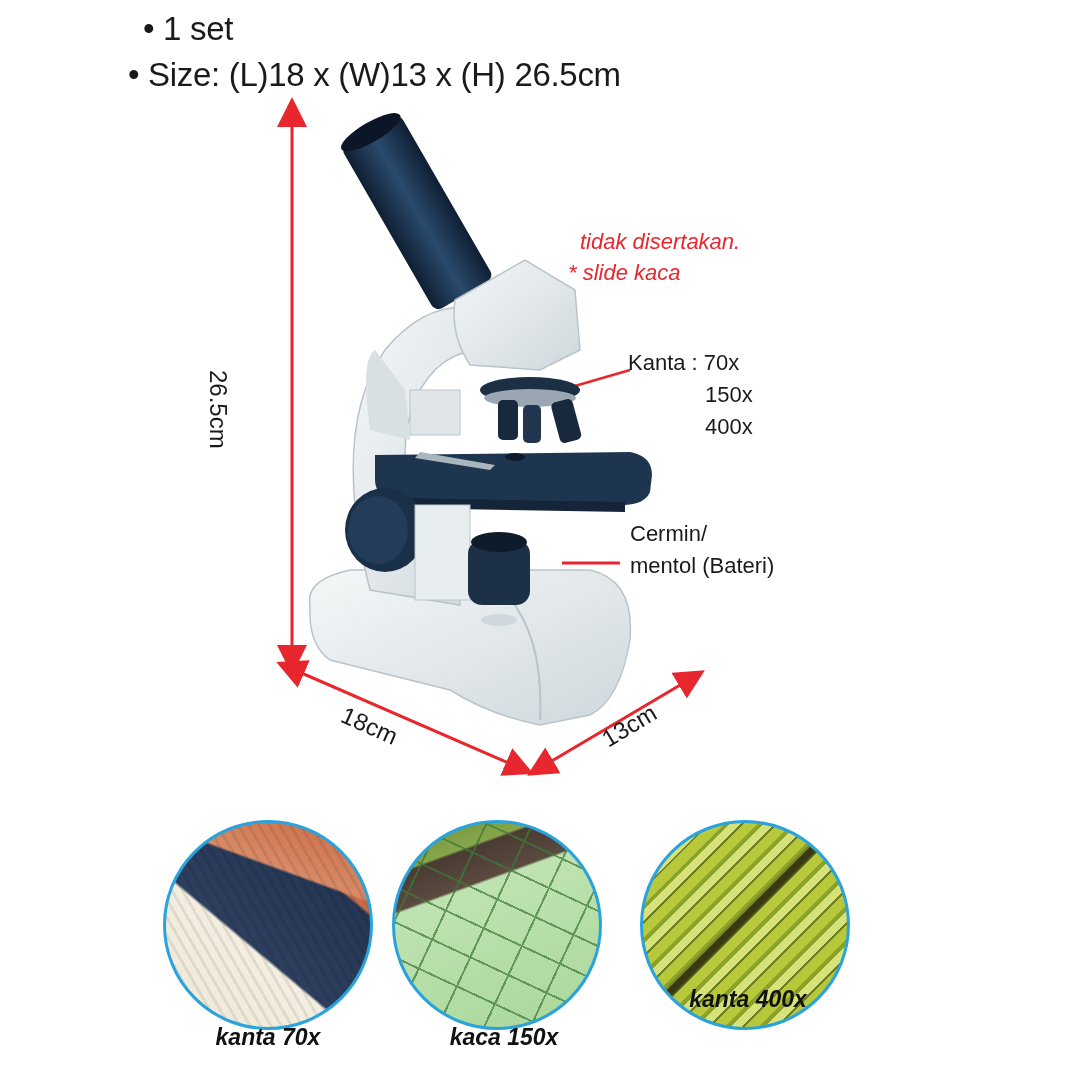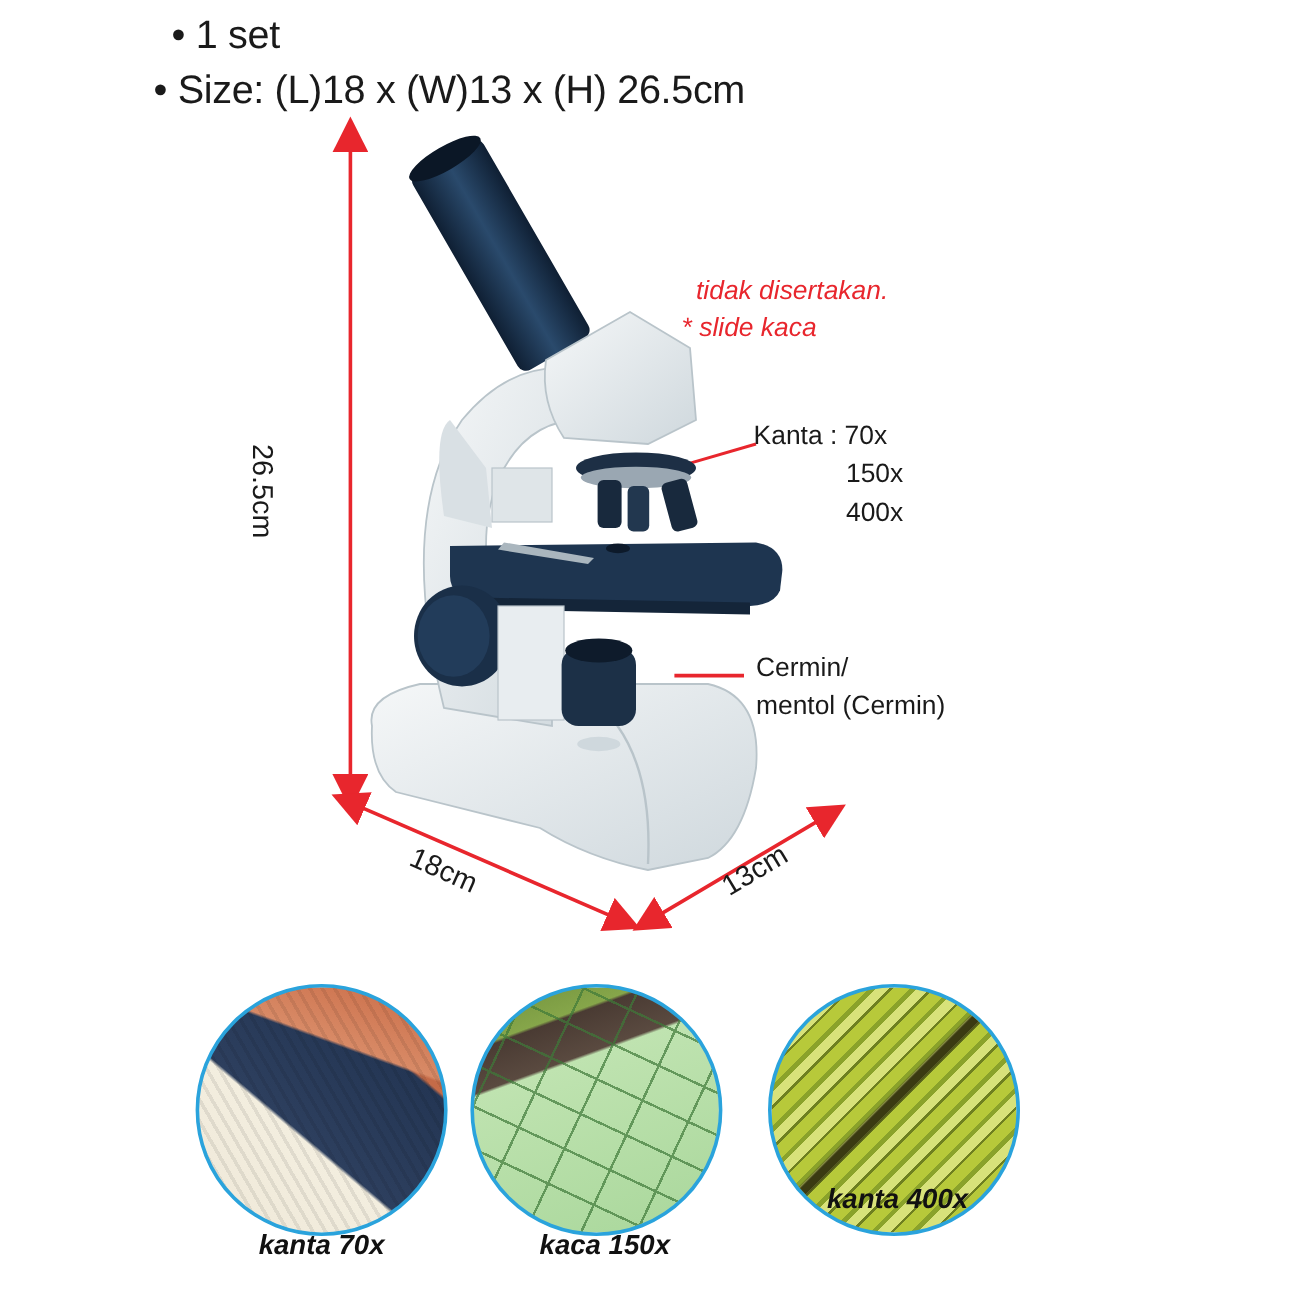--- a/index.html
+++ b/index.html
@@ -86,23 +86,23 @@
   <div style="padding-left:12px;">tidak disertakan.</div>
   <div>* slide kaca</div>
 </div>
 
 <div class="abs label" style="left:628px; top:312px;margin-top:35px;">
   <div>Kanta : 70x</div>
   <div style="padding-left:77px;">150x</div>
   <div style="padding-left:77px;">400x</div>
 </div>
 
-<div class="abs label" style="left:630px; top:540px;">
+<div class="abs label" style="left:630px; top:518px;">
   <div>Cermin/</div>
-  <div>mentol (Cermin)</div>
+  <div>mentol (Bateri)</div>
 </div>
 
 <div class="abs dim" style="left:232px; top:370px; transform:rotate(90deg); transform-origin:left top;">26.5cm</div>
 <div class="abs dim" style="left:340px; top:712px; transform:rotate(24deg);">18cm</div>
 <div class="abs dim" style="left:600px; top:712px; transform:rotate(-31deg);">13cm</div>
 
 <div class="abs circle" style="left:163px; top:820px; width:210px; height:210px;
   background:
     linear-gradient(200deg, #c96a45 0%, #d88a66 28%, transparent 29%),
     linear-gradient(40deg, #efe8d8 0%, #f3eedf 40%, #2d3f5e 41%, #243654 75%, #c46b48 76%);">

